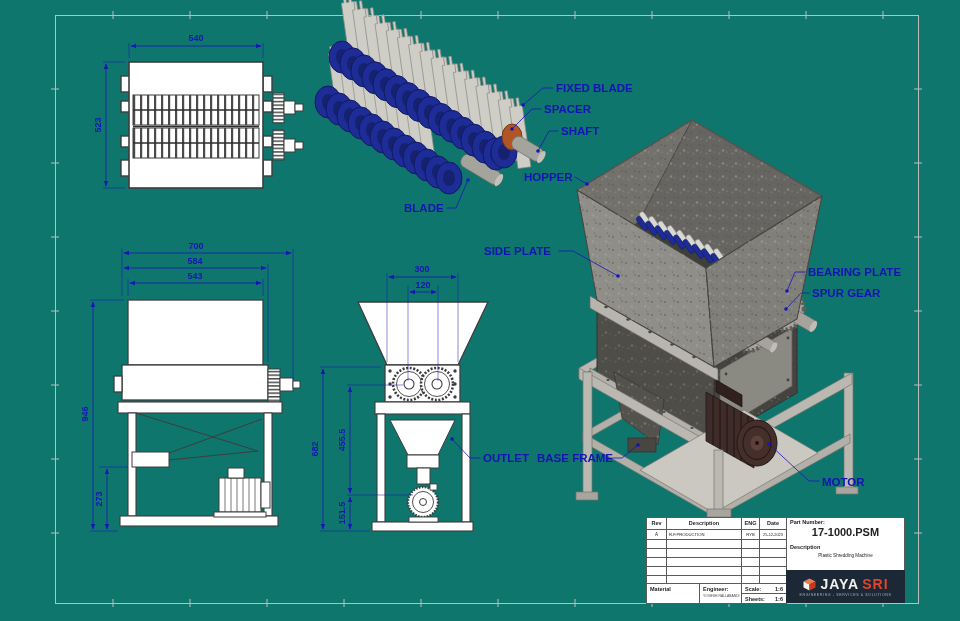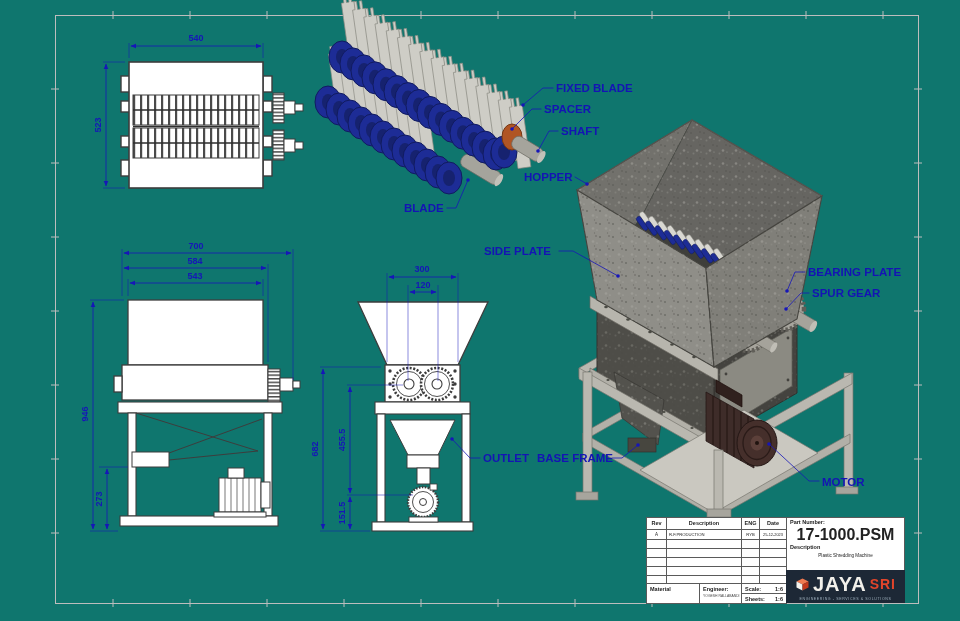--- a/index.html
+++ b/index.html
@@ -9,21 +9,21 @@
   .dim{font-size:9px;font-weight:600;fill:#1616b8;}
   .lbl{font-size:11.5px;font-weight:700;fill:#1414b4;}
   .tb{position:absolute;box-sizing:border-box;border:1px solid #5a5a5a;background:#fff;
       font-size:5px;color:#222;}
   .cell{position:absolute;box-sizing:border-box;border-right:1px solid #5a5a5a;
         border-bottom:1px solid #5a5a5a;overflow:hidden;}
   .hdr{font-weight:700;font-size:5.5px;text-align:center;}
   .logo{position:absolute;background:#1d2836;display:flex;align-items:center;justify-content:center;
         flex-direction:column;}
   .logo-row{display:flex;align-items:center;gap:3px;}
-  .logo-jaya{color:#f2f0ea;font-weight:700;font-size:20px;letter-spacing:1px;}
+  .logo-jaya{color:#f2f0ea;font-weight:700;font-size:14px;letter-spacing:1px;}
   .logo-sri{color:#e2452b;font-weight:700;font-size:14px;letter-spacing:1px;}
   .logo-tag{color:#9fb0bd;font-size:3.6px;letter-spacing:.6px;margin-top:1px;}
 </style>
 </head>
 <body>
 
 <div id="sheet">
 
 <svg width="960" height="621" viewBox="0 0 960 621">
   <defs>
@@ -461,21 +461,21 @@
       <span style="font-size:5.5px;font-weight:700;">1:6</span>
     </div>
     <div class="cell" style="left:95px;top:76px;width:44px;height:9px;border-right:none;border-bottom:none;display:flex;justify-content:space-between;padding:0 3px;align-items:center;">
       <span style="font-size:5.5px;font-weight:700;">Sheets:</span>
       <span style="font-size:5.5px;font-weight:700;">1:6</span>
     </div>
   </div>
 
   <div class="tb" style="left:786px;top:517px;width:119px;height:26px;">
     <div style="padding:1px 0 0 3px;font-size:5.5px;font-weight:700;">Part Number:</div>
-    <div style="text-align:center;font-size:16px;font-weight:600;margin-top:1px;">17-1000.PSM</div>
+    <div style="text-align:center;font-size:11px;font-weight:600;margin-top:1px;">17-1000.PSM</div>
   </div>
   <div class="tb" style="left:786px;top:542px;width:119px;height:29px;border-top:none;">
     <div style="padding:2px 0 0 3px;font-size:5.5px;font-weight:700;">Description</div>
     <div style="text-align:center;font-size:4.6px;margin-top:3px;">Plastic Shredding Machine</div>
   </div>
   <div class="logo" style="left:786px;top:570px;width:119px;height:33px;">
     <div class="logo-row">
       <svg width="15" height="15" viewBox="0 0 20 20">
         <polygon points="10,2 18,6 10,10 2,6" fill="#f07a50"></polygon>
         <polygon points="2,6 10,10 10,18 2,14" fill="#f4f2ec"></polygon>

